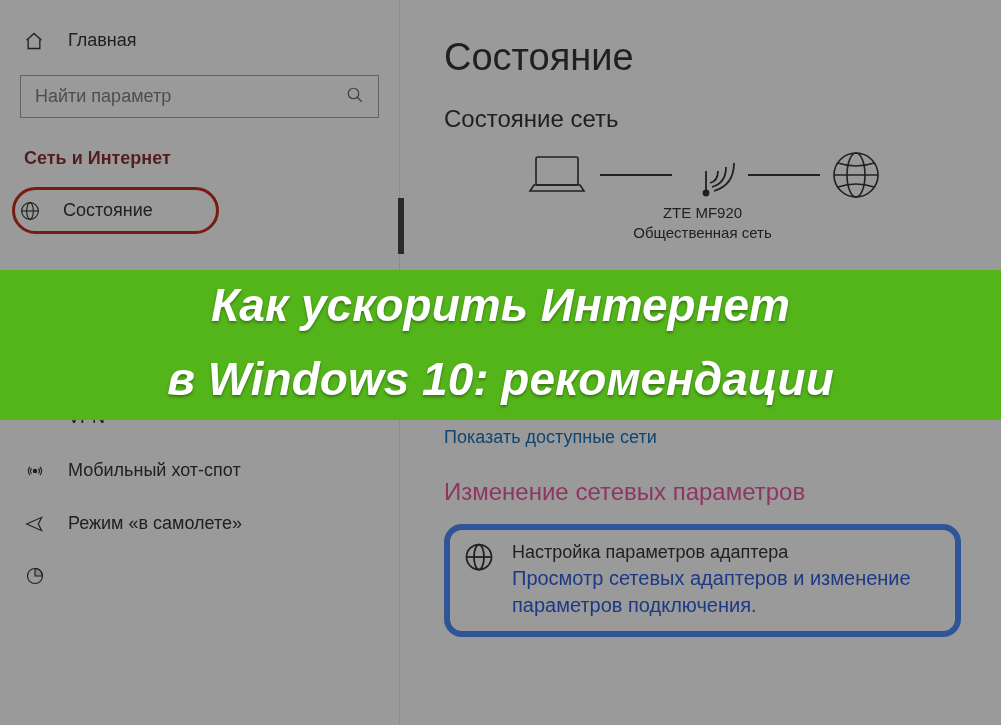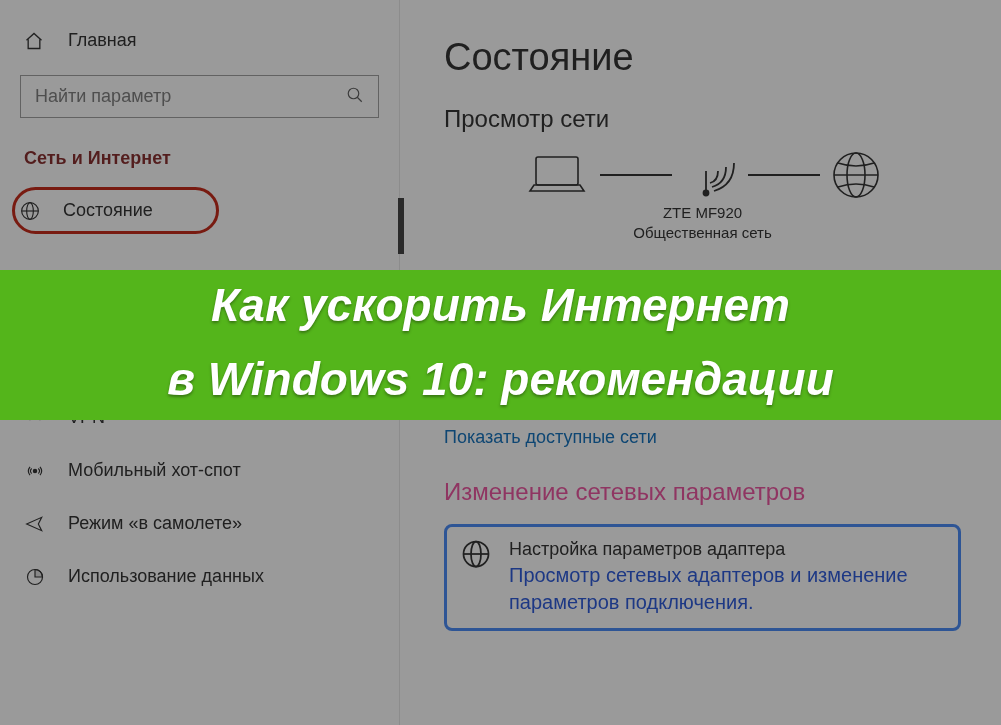--- a/index.html
+++ b/index.html
@@ -132,22 +132,22 @@
     font-size: 18px;
     padding: 8px 0;
     cursor: pointer;
   }
   .section-title {
     font-size: 24px;
     color: #ec4899;
     margin: 22px 0 18px 0;
   }
   .adapter-box {
-    border: 3px solid #3b82f6;
-    border-radius: 8px;
+    border: 6px solid #3b82f6;
+    border-radius: 18px;
     padding: 12px 14px;
     display: flex;
     gap: 18px;
     cursor: pointer;
   }
   .adapter-box .txt .atitle {
     font-size: 18px;
     color: #222;
     margin-bottom: 2px;
   }
@@ -266,32 +266,31 @@
       <span>Режим «в самолете»</span>
     </div>
 
     <div class="nav-item">
       <span class="ico">
         <svg width="20" height="20" viewBox="0 0 24 24" fill="none" stroke="#222" stroke-width="1.4">
           <circle cx="12" cy="12" r="9"></circle>
             <path d="M12 3 A9 9 0 0 1 21 12 L12 12 Z" fill="#222" fill-opacity="0.15"></path>
         </svg>
       </span>
-      <span>Использование данных</span>
     </div>
 
   </div>
 
   <div class="tab-marker"></div>
 
   <div class="main">
 
     <div class="page-title">Состояние</div>
 
-    <div class="sub-title">Просмотр сети</div>
+    <div class="sub-title">Состояние сеть</div>
 
     <div class="net-diagram">
       <span>
         <svg width="62" height="44" viewBox="0 0 62 44" fill="none" stroke="#222" stroke-width="1.6">
           <rect x="10" y="4" width="42" height="28" rx="2"></rect>
             <path d="M4 38 H58 L54 32 H8 Z"></path>
         </svg>
       </span>
       <span class="seg"></span>
       <span>

